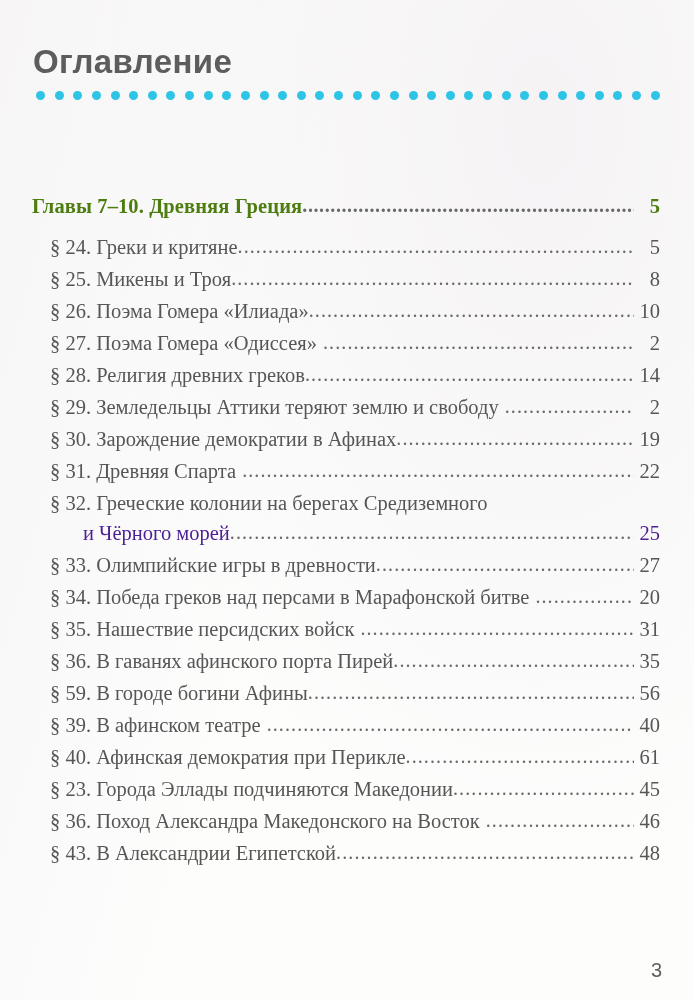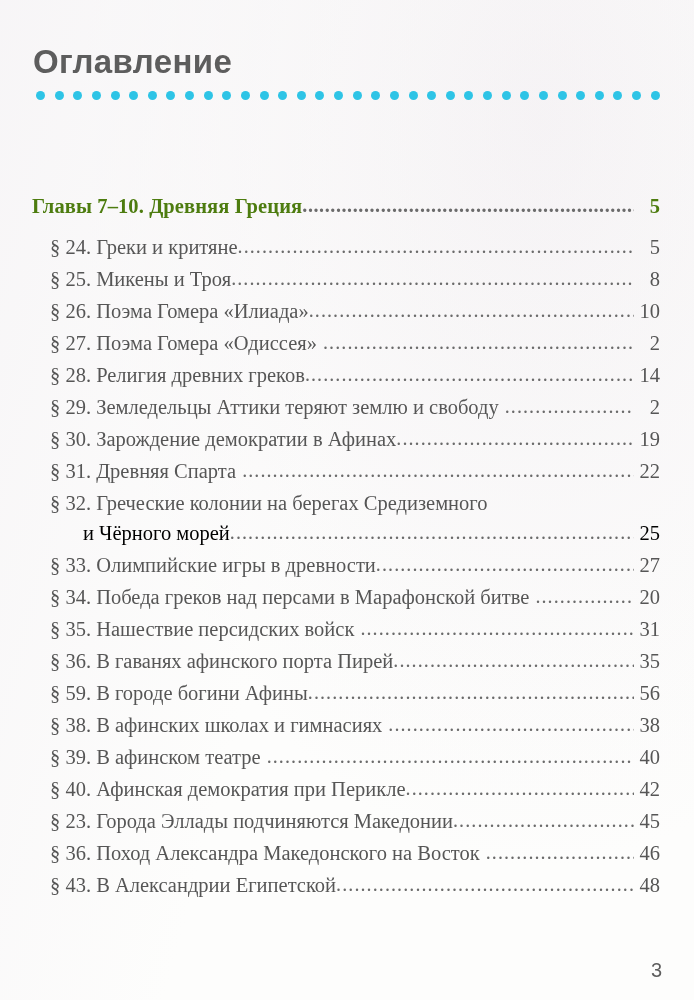--- a/index.html
+++ b/index.html
@@ -88,21 +88,21 @@
     margin-bottom: 20px;
     letter-spacing: 0.1px;
   }
   .row.section {
     padding-left: 50px;
     color: #565656;
     margin-bottom: 11.5px;
   }
   .row.cont {
     padding-left: 50px;
-    color: #000000;
+    color: #4c1d95;
     margin-top: -2px;
   }
 
   .row .label {
     white-space: pre;
     flex: 0 0 auto;
   }
   .row.cont .label {
     padding-left: 33px;
   }
@@ -266,33 +266,28 @@
         <span class="label">§ 36. В гаванях афинского порта Пирей</span>
         <span class="leader"></span>
         <span class="pageno">35</span>
       </div>
       <div class="row section">
         <span class="label">§ 59. В городе богини Афины</span>
         <span class="leader"></span>
         <span class="pageno">56</span>
       </div>
       <div class="row section gap">
-        <span class="label">§ 38. В афинских школах и гимнасиях</span>
-        <span class="leader"></span>
-        <span class="pageno">38</span>
-      </div>
-      <div class="row section gap">
         <span class="label">§ 39. В афинском театре</span>
         <span class="leader"></span>
         <span class="pageno">40</span>
       </div>
       <div class="row section">
         <span class="label">§ 40. Афинская демократия при Перикле</span>
         <span class="leader"></span>
-        <span class="pageno">42</span>
+        <span class="pageno">61</span>
       </div>
       <div class="row section">
         <span class="label">§ 23. Города Эллады подчиняются Македонии</span>
         <span class="leader"></span>
         <span class="pageno">45</span>
       </div>
       <div class="row section gap">
         <span class="label">§ 36. Поход Александра Македонского на Восток</span>
         <span class="leader"></span>
         <span class="pageno">46</span>

